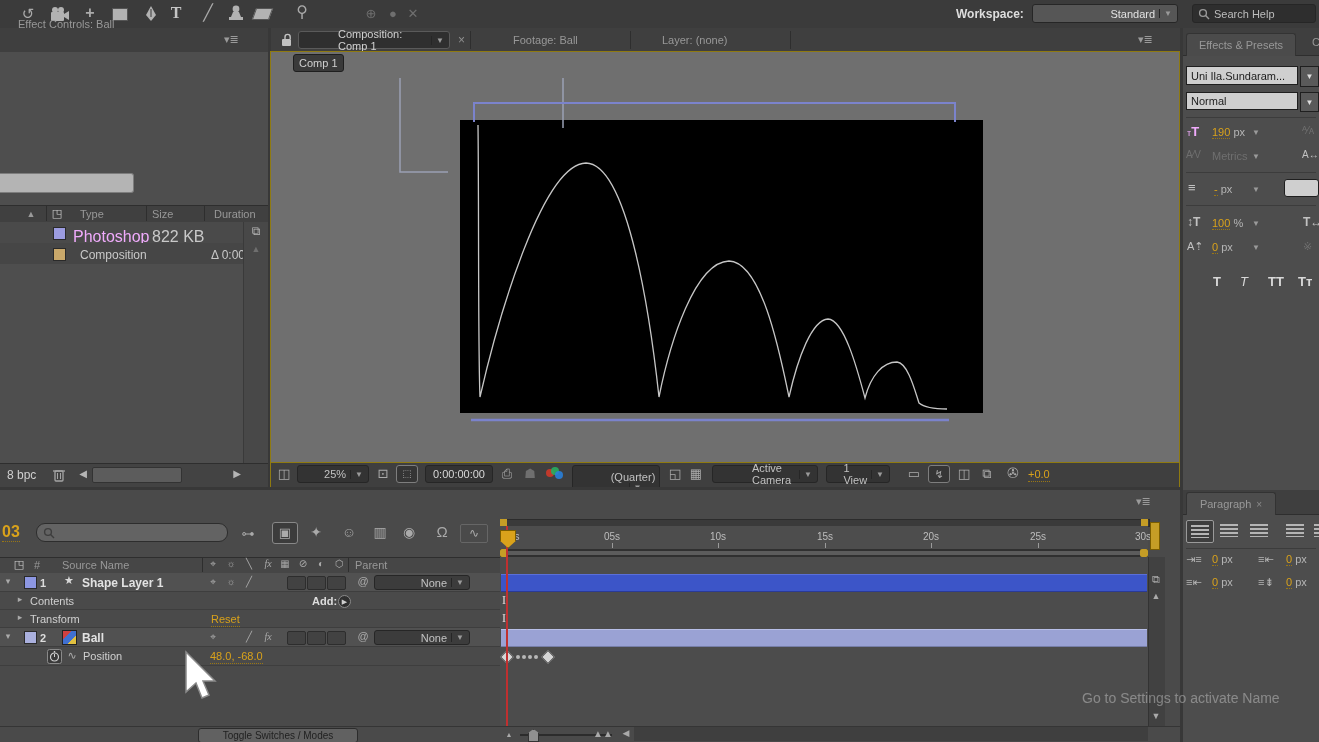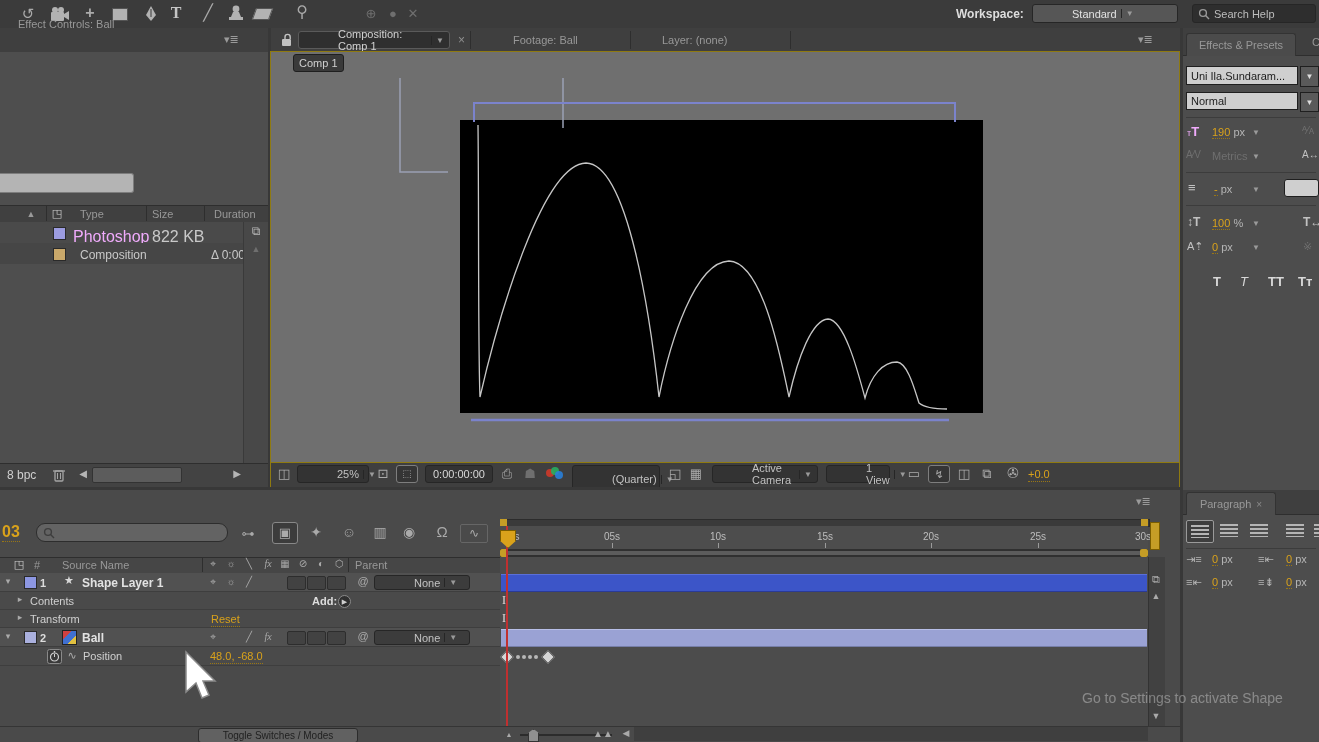--- a/index.html
+++ b/index.html
@@ -4,21 +4,21 @@
 <style>
   html,body{margin:0;padding:0;background:#222;}
   #stage{position:relative;width:1319px;height:742px;background:#4d4d4d;overflow:hidden;
          font-family:"Liberation Sans","DejaVu Sans",sans-serif;font-size:11px;color:#c8c8c8;}
   .abs{position:absolute;}
   .txt{position:absolute;white-space:nowrap;line-height:1.2;}
   .ico{position:absolute;color:#aaa;text-align:center;line-height:1;font-size:13px;}
   .dim{color:#6f6f6f;}
   .inset{position:absolute;background:#333;border:1px solid #262626;border-radius:3px;
          color:#c2c2c2;font-size:11px;display:flex;align-items:center;padding:0 5px;box-sizing:border-box;}
-  .dd{justify-content:flex-start;padding-left:39px;}
+  .dd{justify-content:flex-end;padding-left:39px;}
   .dd .arr{color:#9a9a9a;font-size:8px;margin-left:4px;border-left:1px solid #262626;padding-left:4px;}
   .orange{color:#d9a21b;}
   .dotu{border-bottom:1px dotted #9a7714;}
   .panelbar{position:absolute;background:#3f3f3f;border-bottom:1px solid #2e2e2e;}
   .tabtxt{color:#989898;font-size:11px;}
   .sep{position:absolute;background:#2e2e2e;}
   .swatch{position:absolute;width:11px;height:11px;border:1px solid #2a2a2a;}
   .rowline{position:absolute;left:0;width:500px;height:1px;background:#3e3e3e;}
   .kf{position:absolute;width:8px;height:8px;background:#d6d6d6;border:1px solid #4a4a4a;transform:rotate(45deg);}
   .kdot{position:absolute;width:4px;height:4px;border-radius:50%;background:#b8b8b8;}
@@ -164,21 +164,21 @@
   <div class="inset" style="left:425px;top:465px;width:68px;height:18px;justify-content:center;">
     <span style="color:#d8d8d8;">0:00:00:00</span>
   </div>
   <div class="ico" style="left:498px;top:467px;width:18px;">⎙</div>
   <div class="ico dim" style="left:522px;top:467px;width:16px;">☗</div>
   <div class="abs" style="left:546px;top:467px;width:18px;height:14px;">
     <span class="abs" style="left:0;top:2px;width:8px;height:8px;border-radius:50%;background:#c0392b;"></span>
     <span class="abs" style="left:5px;top:0;width:8px;height:8px;border-radius:50%;background:#27ae60;opacity:.9;"></span>
     <span class="abs" style="left:9px;top:4px;width:8px;height:8px;border-radius:50%;background:#2980d9;opacity:.9;"></span>
   </div>
-  <div class="inset dd" style="left:572px;top:465px;width:88px;height:28px;">
+  <div class="inset dd" style="left:572px;top:465px;width:88px;height:28px;flex-direction:column;">
     <span>(Quarter)</span>
       <span class="arr">▼</span>
   </div>
   <div class="ico" style="left:667px;top:467px;width:16px;">◱</div>
   <div class="ico" style="left:688px;top:467px;width:16px;">▦</div>
   <div class="inset dd" style="left:712px;top:465px;width:106px;height:18px;">
     <span>Active Camera</span>
       <span class="arr">▼</span>
   </div>
   <div class="inset dd" style="left:826px;top:465px;width:64px;height:18px;">
@@ -420,19 +420,19 @@
   <div class="abs" style="left:198px;top:728px;width:158px;height:13px;background:#616161;border:1px solid #2c2c2c;border-radius:3px;display:flex;align-items:center;justify-content:center;">
     <span style="color:#1f1f1f;font-size:10px;">Toggle Switches / Modes</span>
   </div>
   <div class="ico" style="left:503px;top:731px;width:12px;font-size:7px;">▲</div>
   <div class="abs" style="left:520px;top:734px;width:92px;height:2px;background:#2c2c2c;"></div>
   <div class="abs" style="left:528px;top:729px;width:9px;height:11px;background:#909090;border:1px solid #333;clip-path:polygon(0 30%,50% 0,100% 30%,100% 100%,0 100%);"></div>
   <div class="ico" style="left:593px;top:729px;width:18px;font-size:10px;">▲▲</div>
   <div class="ico" style="left:620px;top:729px;width:12px;font-size:9px;">◀</div>
   <div class="abs" style="left:634px;top:727px;width:514px;height:14px;background:#3f3f3f;"></div>
 
-  <div class="txt" style="left:1082px;top:690px;font-size:14px;color:rgba(255,255,255,0.34);">Go to Settings to activate Shape</div>
+  <div class="txt" style="left:1082px;top:690px;font-size:14px;color:rgba(255,255,255,0.34);">Go to Settings to activate Name</div>
 
   <svg class="abs" style="left:183px;top:650px;" width="44" height="56" viewBox="0 0 44 56">
     <polygon points="3,2 3,42 13,33 19,48 26,45 20,31 32,31" fill="#fff" stroke="#8a8a8a" stroke-width="1.5"></polygon>
   </svg>
 
 </div>
 
 </body></html>

